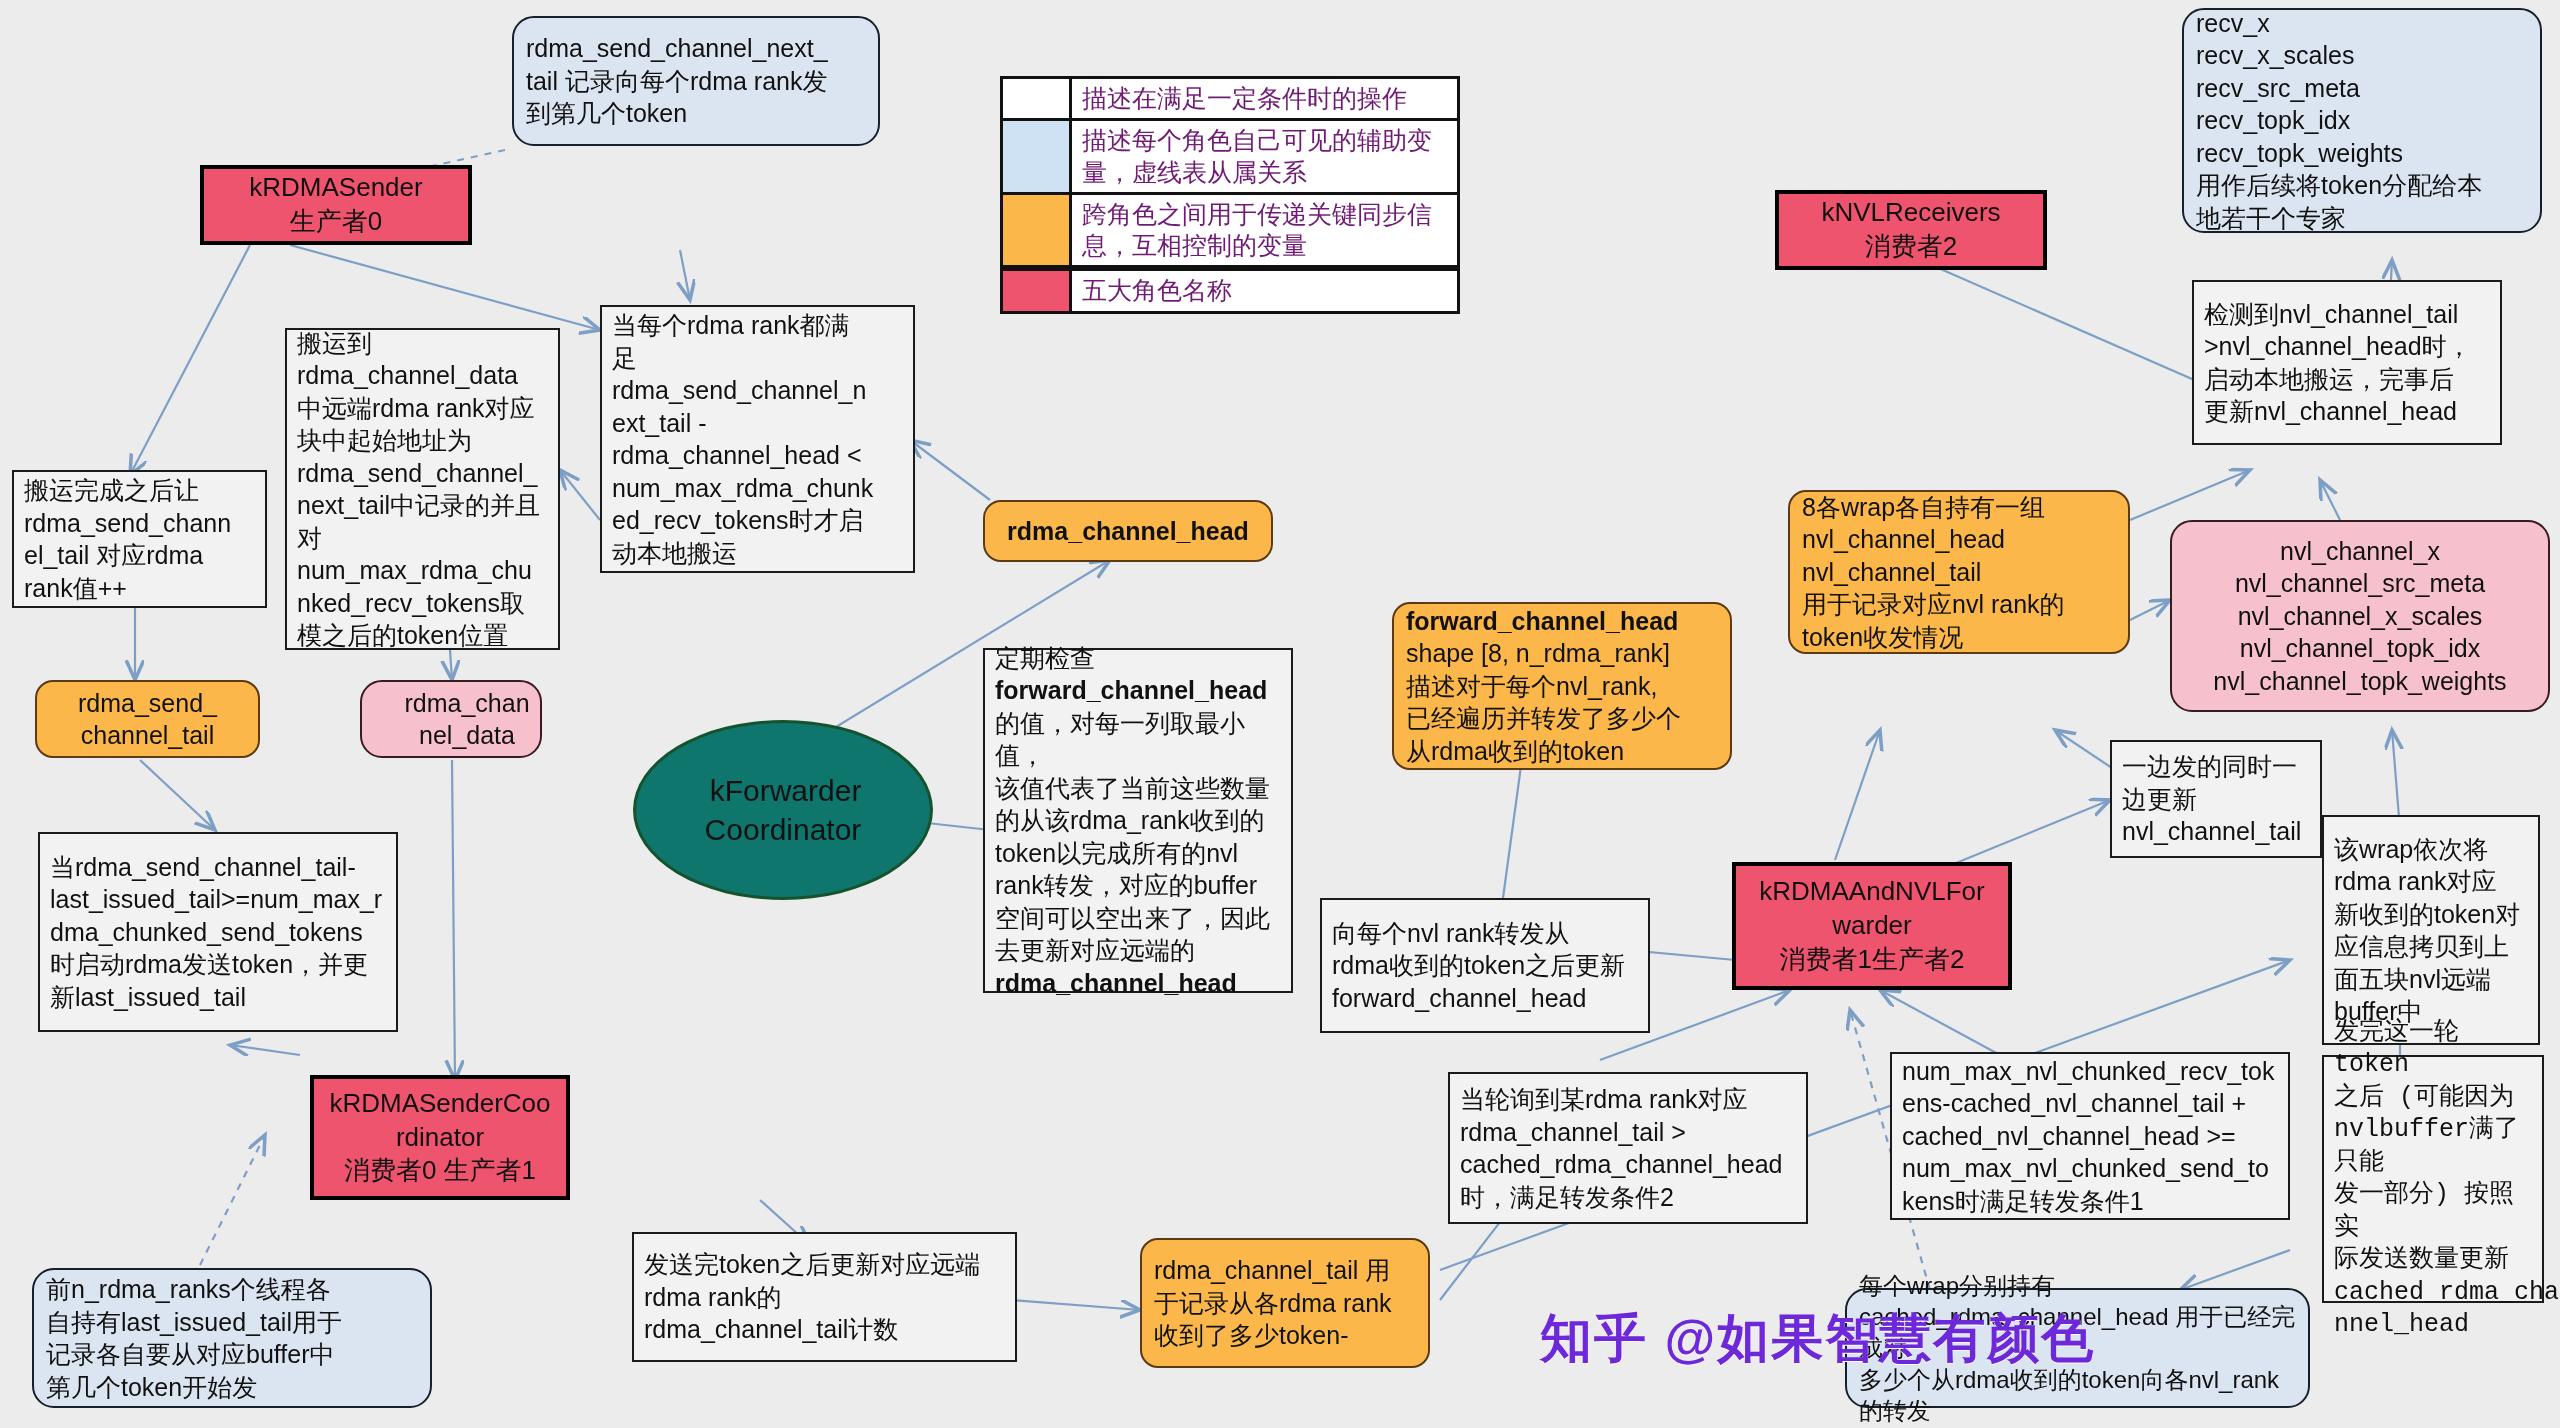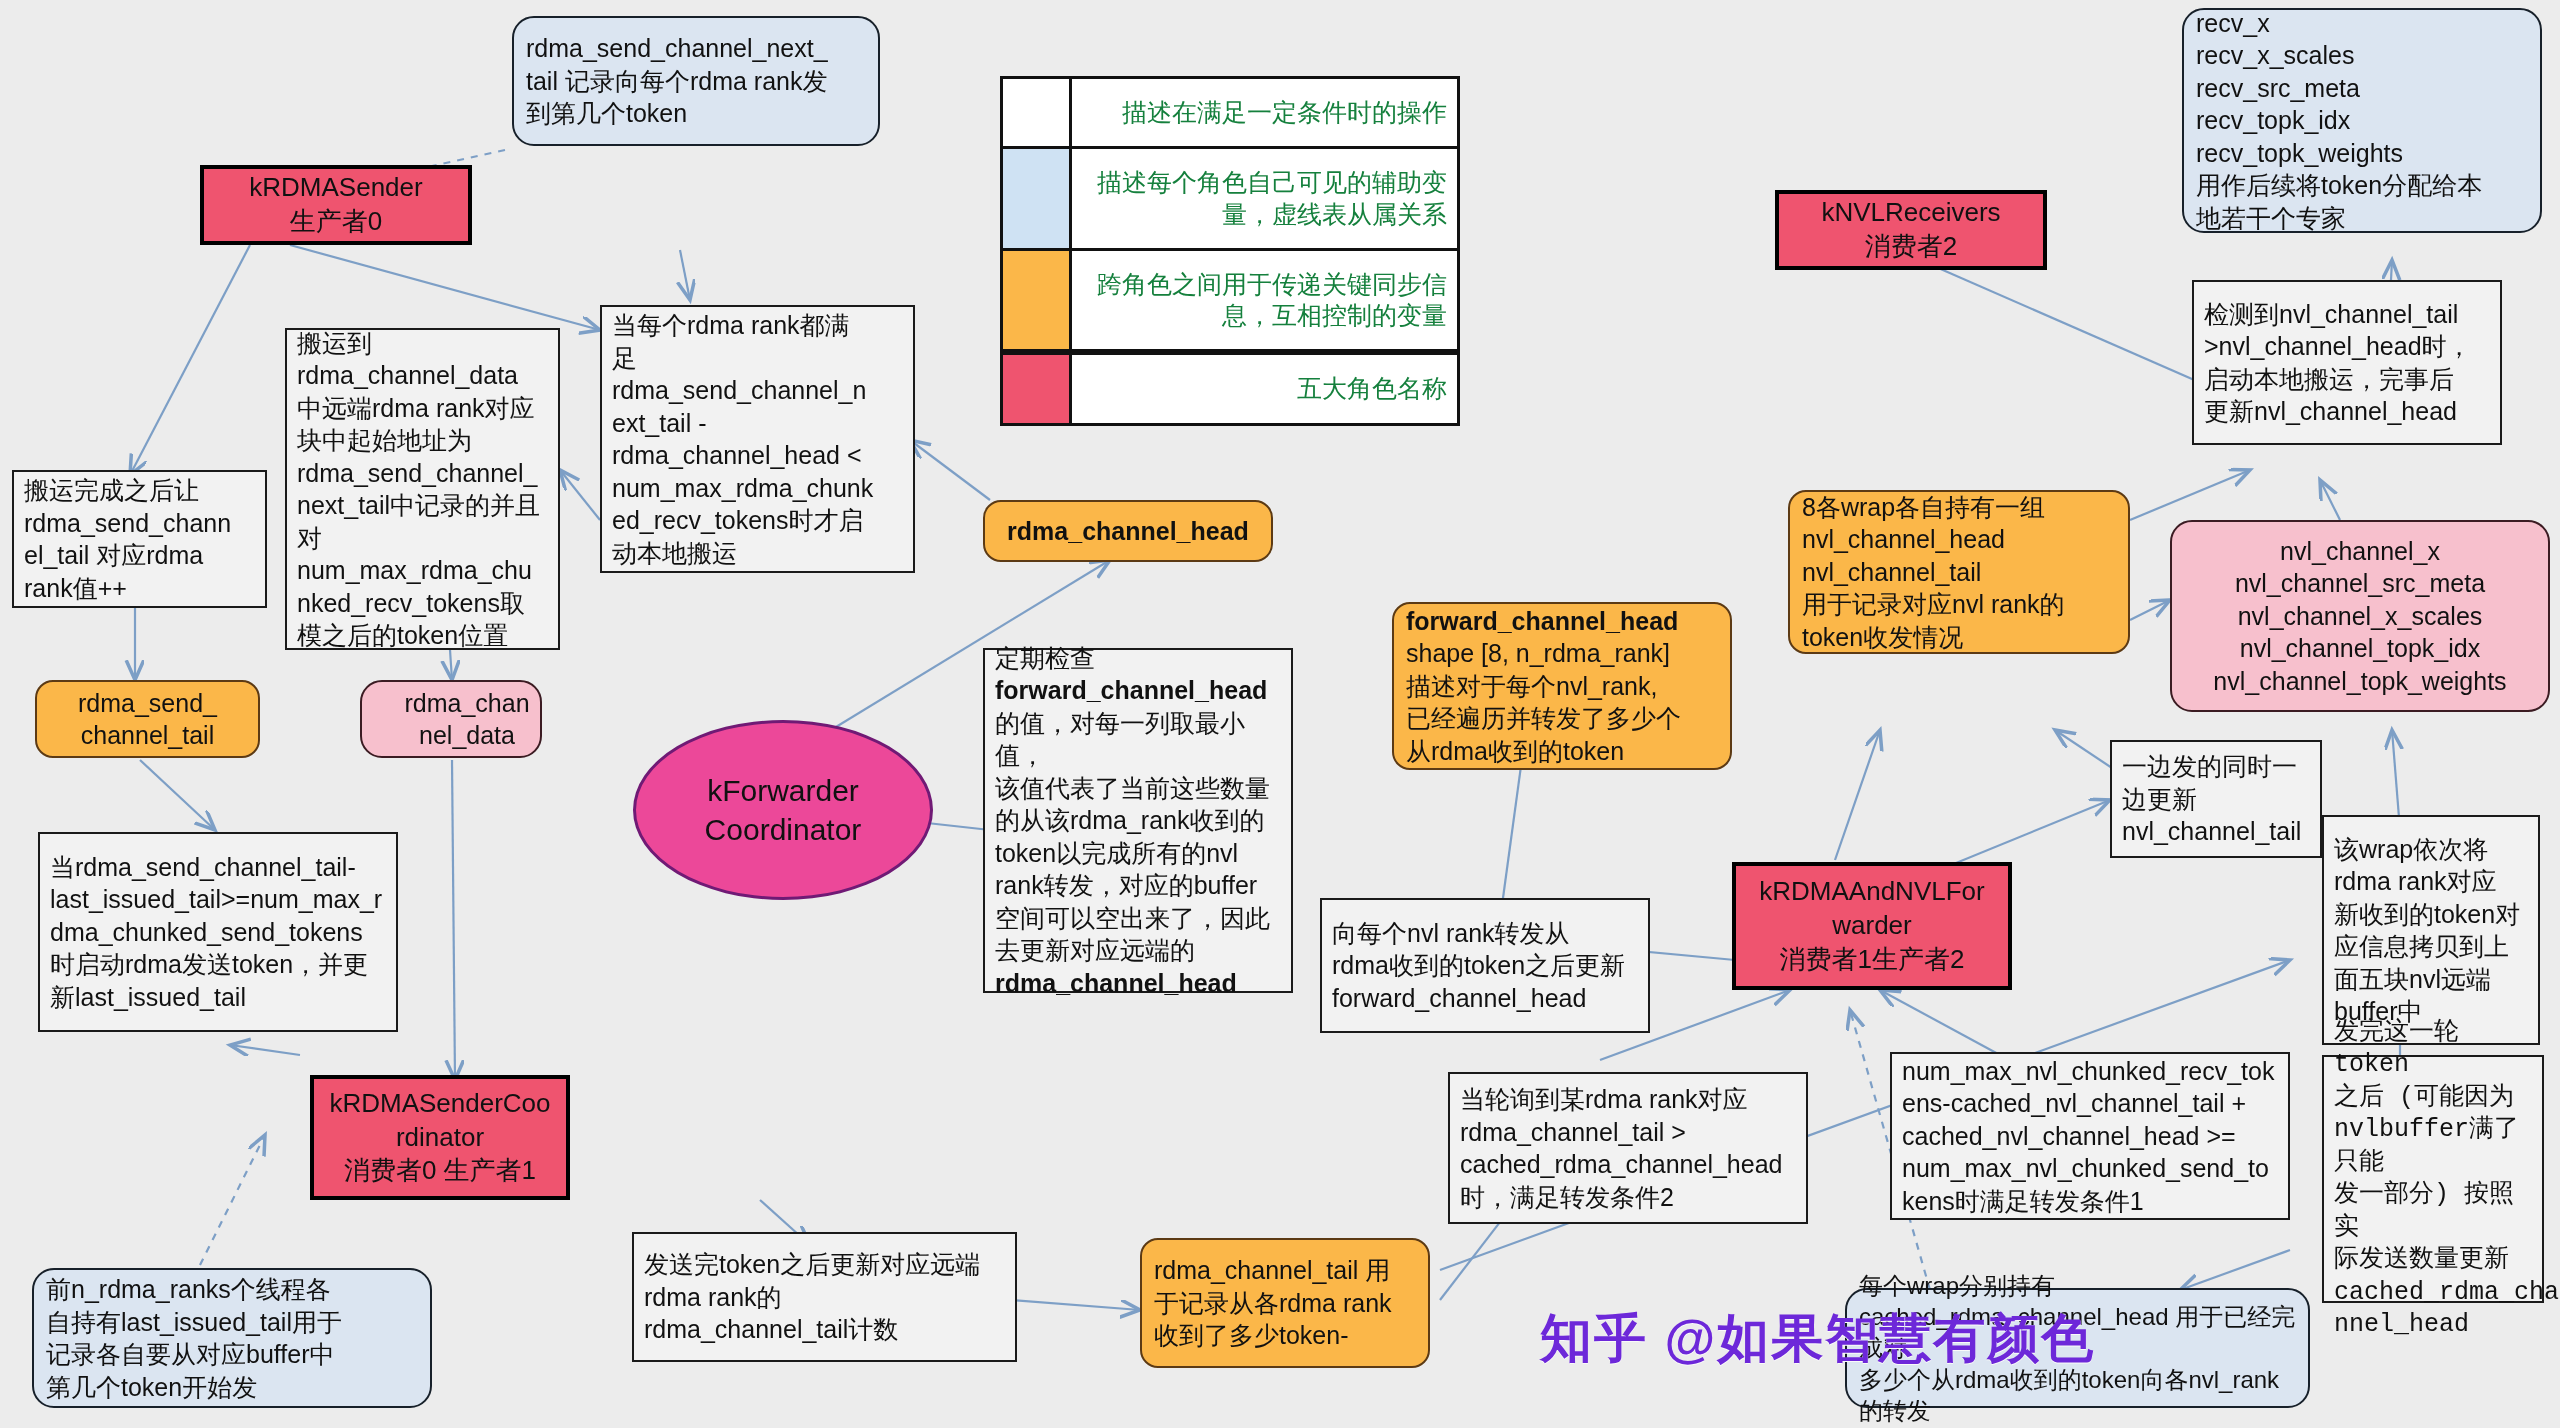--- a/index.html
+++ b/index.html
@@ -56,42 +56,42 @@
   }
   .n-role{            
     background:#ef546f;
     border:4px solid #000;
     padding:6px 10px;
     font-size:26px;
     text-align:center;
     align-items:center;
   }
   .n-ellipse{
-    background:#ec4899;
-    border:3px solid #701a75;
+    background:#0f766e;
+    border:3px solid #14532d;
     border-radius:50%;
     font-size:30px;
-    text-align:center;
+    text-align:right;
     align-items:center;
     justify-content:center;
   }
   .center{text-align:center;align-items:center;}
   .bold{font-weight:bold;}
 
   
   #legend{
     position:absolute;left:1000px;top:76px;width:460px;
     border:3px solid #111;
     background:#fff;
     box-sizing:border-box;
   }
   .lg-row{display:flex;align-items:stretch;border-bottom:3px solid #111;}
   .lg-row:last-child{border-bottom:none;}
   .lg-sw{width:66px;border-right:3px solid #111;flex:none;}
-  .lg-tx{padding:18px 10px;font-size:25px;line-height:1.25;color:#15803d;flex:1;text-align:right;}
+  .lg-tx{padding:4px 10px;font-size:25px;line-height:1.25;color:#701a75;flex:1;}
 
   
   #watermark{
     position:absolute;left:1540px;top:1304px;
     font-size:52px;font-weight:bold;color:#6d28d9;
     letter-spacing:2px;white-space:nowrap;
     text-shadow:0 1px 0 #fafafa;
   }
 </style>
 </head>

